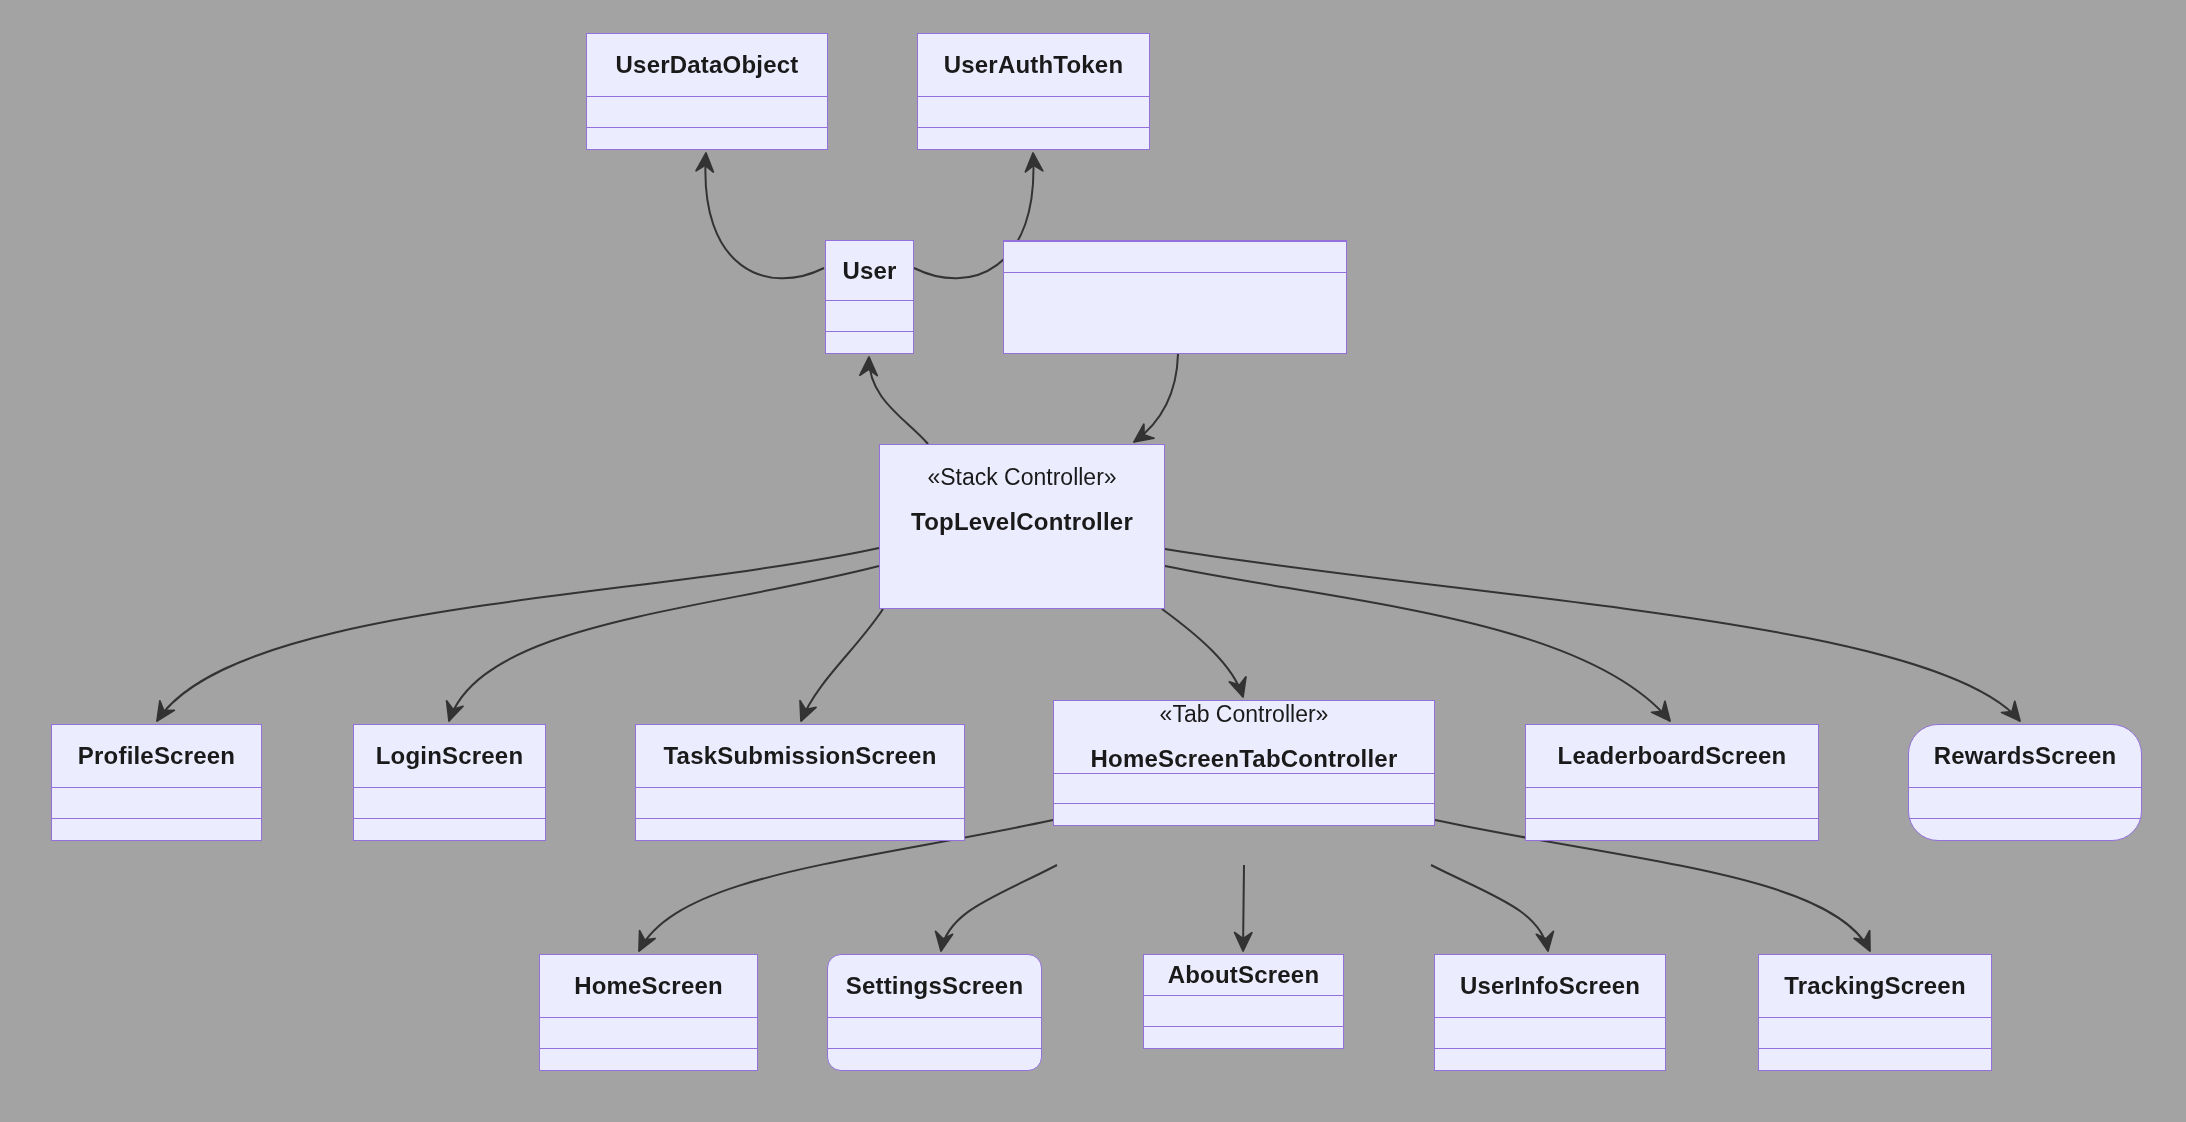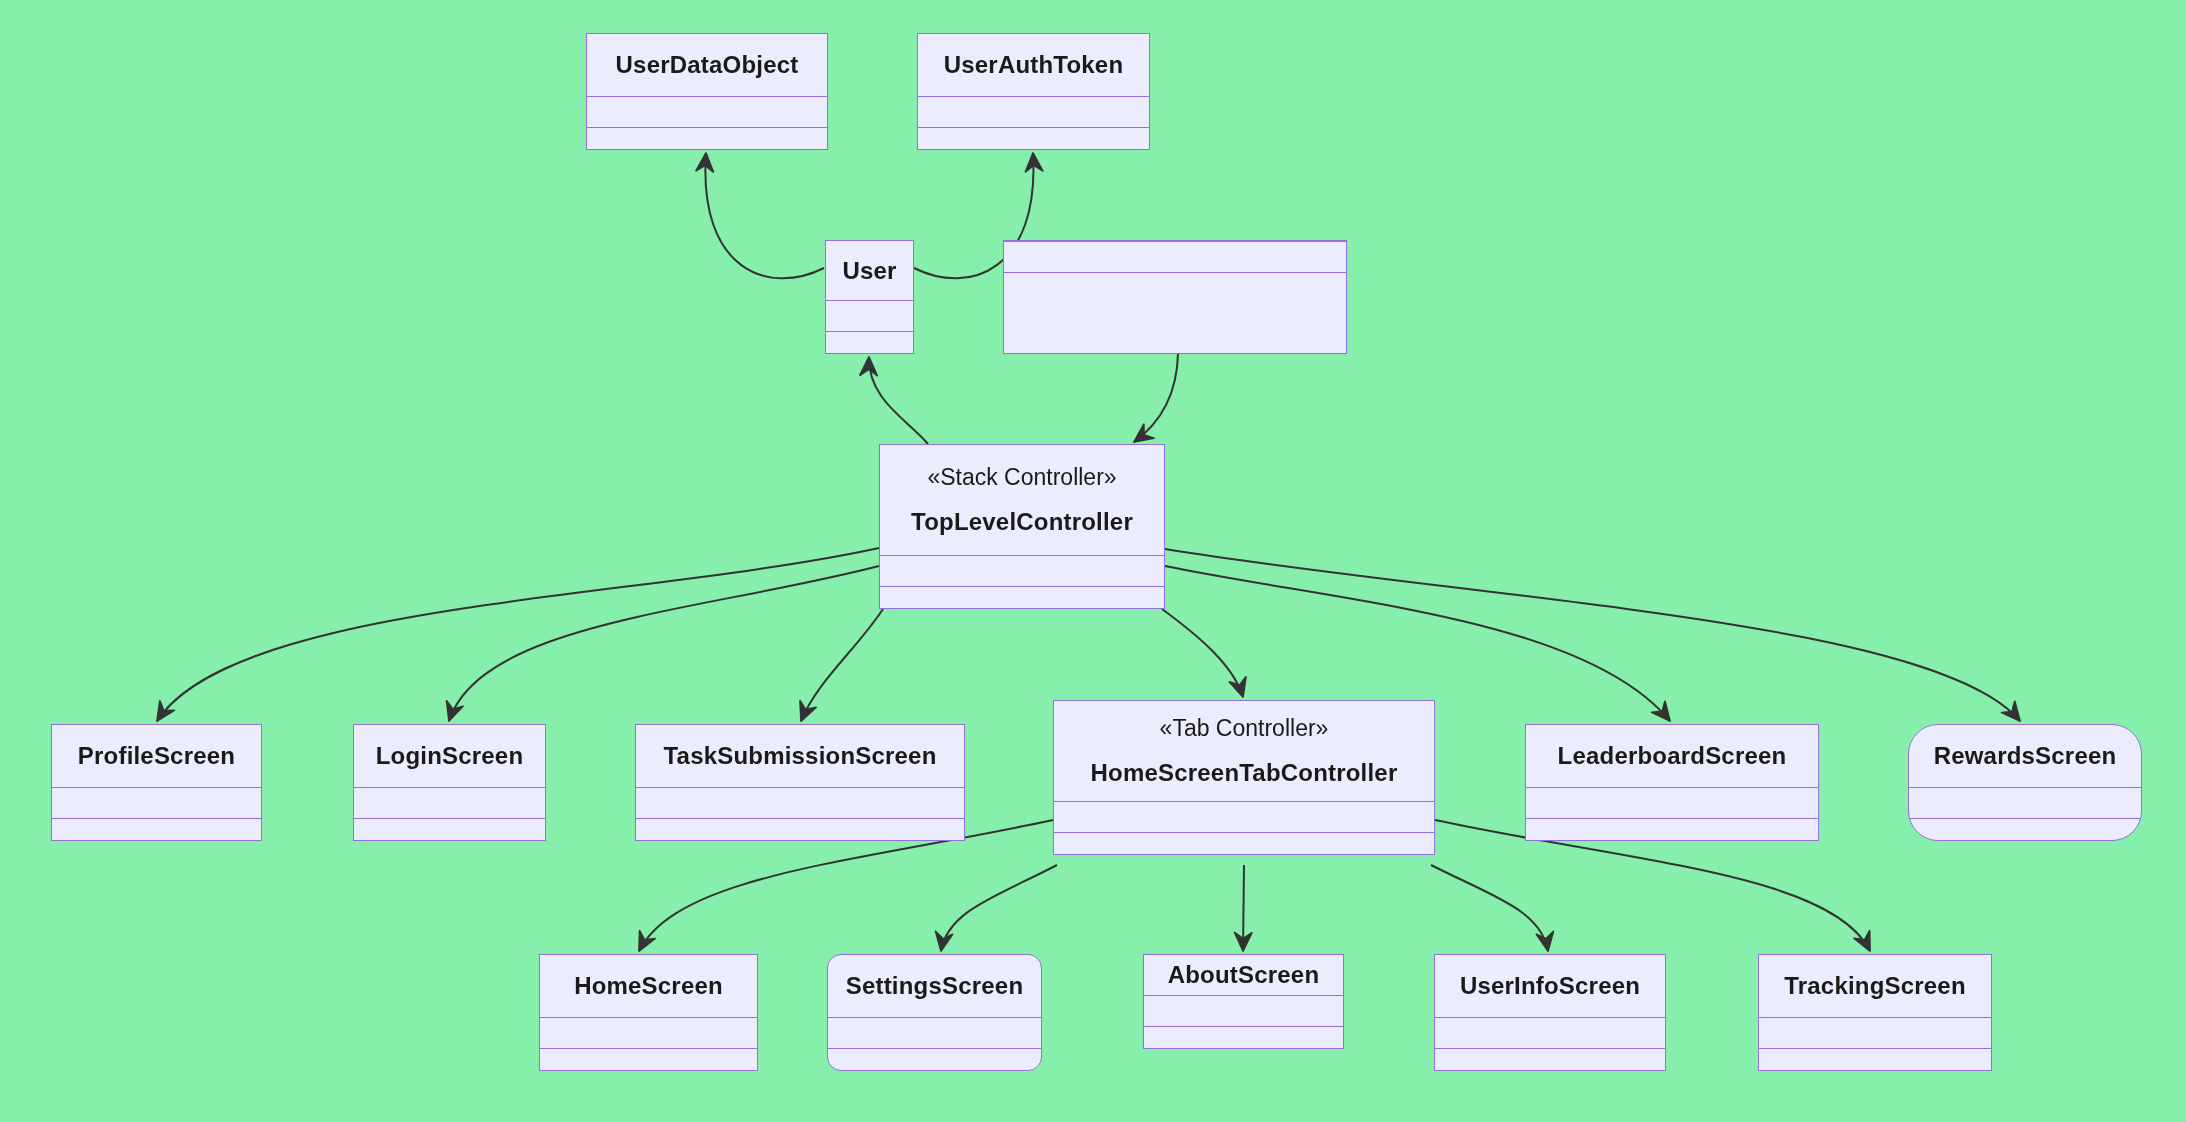--- a/index.html
+++ b/index.html
@@ -30,21 +30,21 @@
   }
   .node .class-name{font-weight:bold;font-size:24px;letter-spacing:0.2px;}
   .node .stereotype{font-size:23px;font-weight:400;}
   .node .cmp{border-top:1.2px solid var(--node-border,#9370DB);}
   .node .cmp.attrs{height:30px;}
   .node .cmp.methods{height:21px;}
 </style>
 </head>
 <body>
 
-<div class="canvas" style="--node-fill: #ECECFF; --node-border: #9370DB; --edge-color: #333333; --text-color: #1a1a1a; background: #86efac; text-decoration: underline;">
+<div class="canvas" style="--node-fill: #ECECFF; --node-border: #9370DB; --edge-color: #333333; --text-color: #1a1a1a; background: #a3a3a3; text-decoration: underline;">
   <svg class="edge-layer" xmlns="http://www.w3.org/2000/svg">
     <defs>
       <marker id="arrowhead" viewBox="0 0 12 12" refX="9.5" refY="6" markerWidth="26" markerHeight="26" markerUnits="userSpaceOnUse" orient="auto">
         <path d="M1,2 L9.5,6 L1,10 L3.8,6 Z" fill="#333333" stroke="#333333" stroke-width="0.8" stroke-linejoin="round"></path>
       </marker>
     </defs>
     <g id="edges-group">
         <path class="edge-path" d="M 824 268 C 768 296, 698 270, 706 153" marker-end="url(#arrowhead)"></path>
         <path class="edge-path" d="M 914 268 C 970 296, 1040 270, 1033 153" marker-end="url(#arrowhead)"></path>
         <path class="edge-path" d="M 928 444 C 908 420, 868 400, 869 357" marker-end="url(#arrowhead)"></path>
@@ -81,21 +81,21 @@
         <div class="title">
           <div class="class-name">User</div>
         </div>
         <div class="cmp attrs"></div>
         <div class="cmp methods"></div>
       </div>
       <div class="node" style="left: 1003px; top: 240px; width: 344px; height: 114px;">
         <div class="cmp attrs"></div>
         <div class="cmp methods"></div>
       </div>
-      <div class="node" style="left: 879px; top: 444px; width: 286px; height: 165px;">
+      <div class="node" style="left: 879px; top: 444px; width: 286px; height: 165px; align-items: center;">
         <div class="title">
           <div class="stereotype">«Stack Controller»</div>
           <div class="class-name">TopLevelController</div>
         </div>
         <div class="cmp attrs"></div>
         <div class="cmp methods"></div>
       </div>
       <div class="node" style="left: 51px; top: 724px; width: 211px; height: 117px;">
         <div class="title">
           <div class="class-name">ProfileScreen</div>
@@ -110,21 +110,21 @@
         <div class="cmp attrs"></div>
         <div class="cmp methods"></div>
       </div>
       <div class="node" style="left: 635px; top: 724px; width: 330px; height: 117px;">
         <div class="title">
           <div class="class-name">TaskSubmissionScreen</div>
         </div>
         <div class="cmp attrs"></div>
         <div class="cmp methods"></div>
       </div>
-      <div class="node" style="left: 1053px; top: 700px; width: 382px; height: 155px;">
+      <div class="node" style="left: 1053px; top: 700px; width: 382px; height: 126px;">
         <div class="title">
           <div class="stereotype">«Tab Controller»</div>
           <div class="class-name">HomeScreenTabController</div>
         </div>
         <div class="cmp attrs"></div>
         <div class="cmp methods"></div>
       </div>
       <div class="node" style="left: 1525px; top: 724px; width: 294px; height: 117px;">
         <div class="title">
           <div class="class-name">LeaderboardScreen</div>

